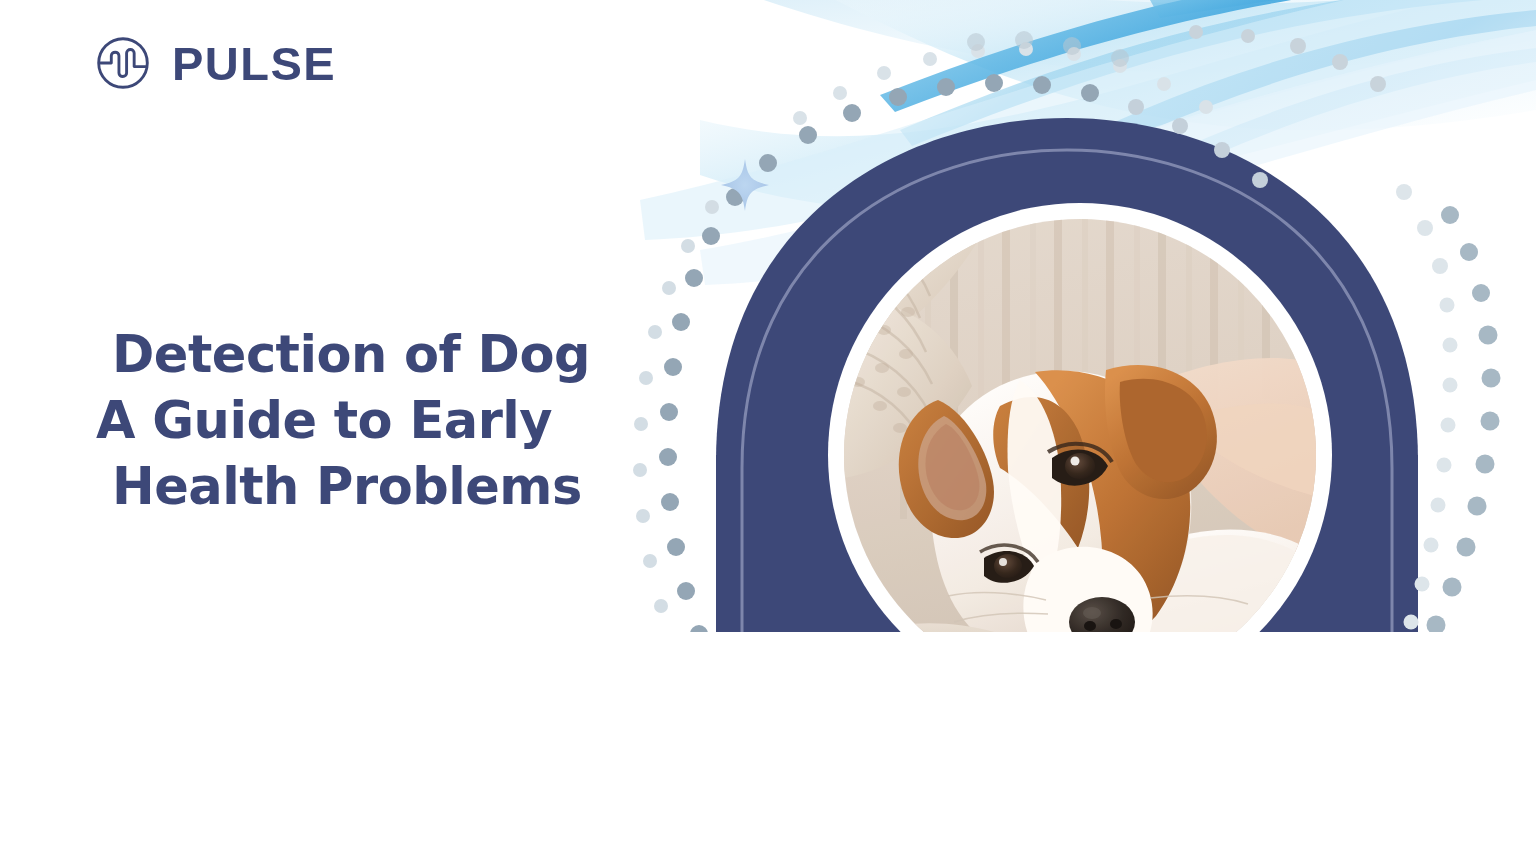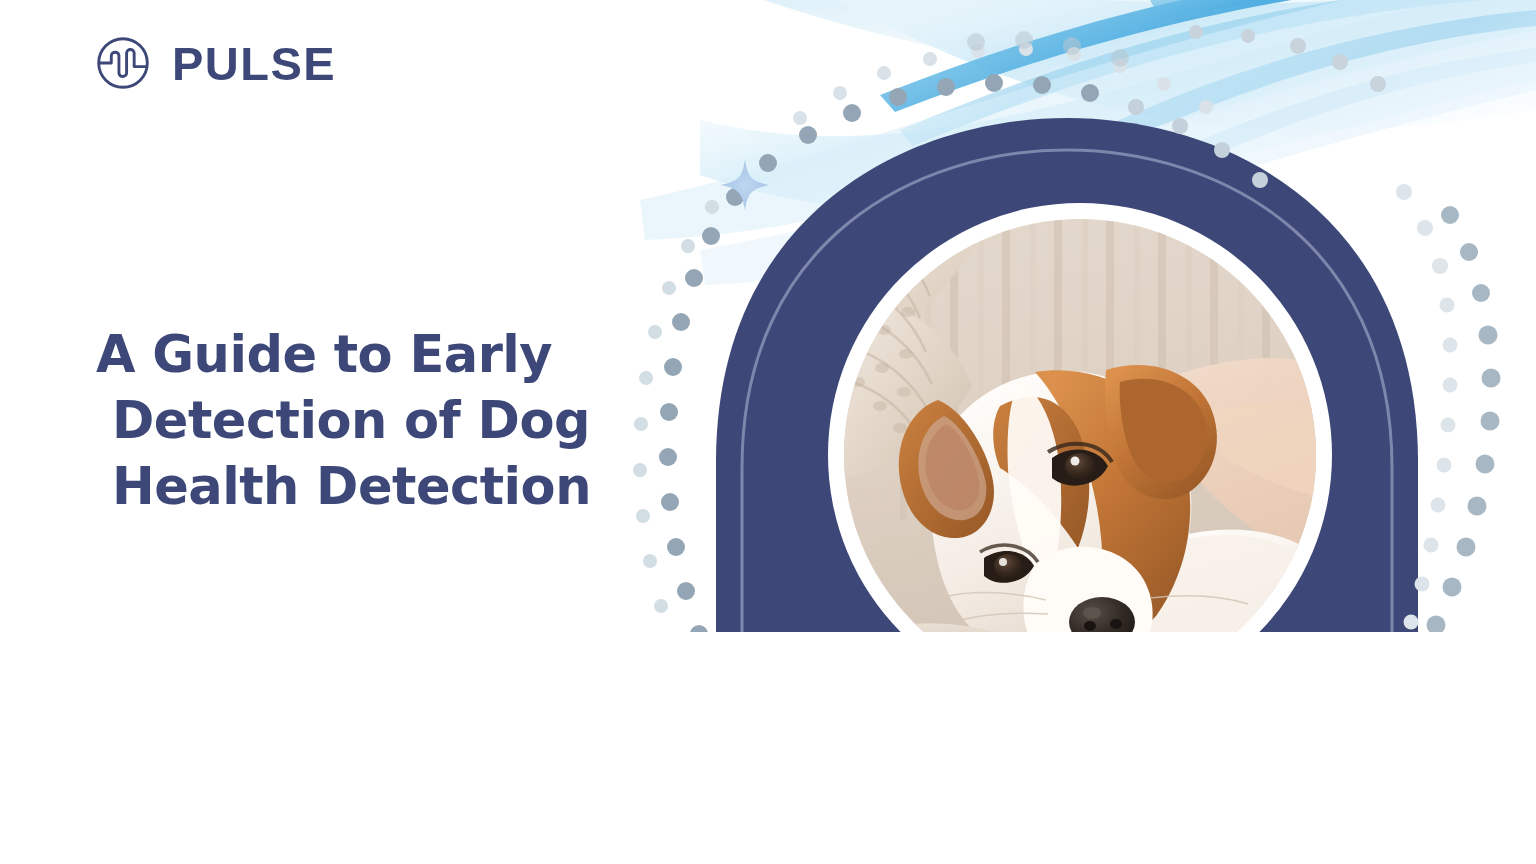--- a/index.html
+++ b/index.html
@@ -454,23 +454,23 @@
                L25.5,41 C25.5,43.5 27.5,45 29.8,45 C32.1,45 34,43.5 34,41
                L34,19 C34,16.5 36,15 38.2,15 C40.5,15 42.4,16.5 42.4,19
                L42.4,34 L55,34" fill="none" stroke="#3d4878" stroke-width="3.2" stroke-linecap="round" stroke-linejoin="round"></path>
     </svg>
     <span class="wordmark">
       <span class="word-pulse">PULSE</span>
     </span>
   </div>
 
   <h1 id="headline">
+    <span class="line l2">Detection of Dog</span>
     <span class="line l1">A Guide to Early</span>
-    <span class="line l2">Detection of Dog</span>
-    <span class="line l3">Health Detection</span>
+    <span class="line l3">Health Problems</span>
   </h1>
 
   <div id="panel-dots">
     <div class="row">
       <span class="d"></span>
       <span class="d"></span>
       <span class="d"></span>
       <span class="d"></span>
     </div>
     <div class="row">

